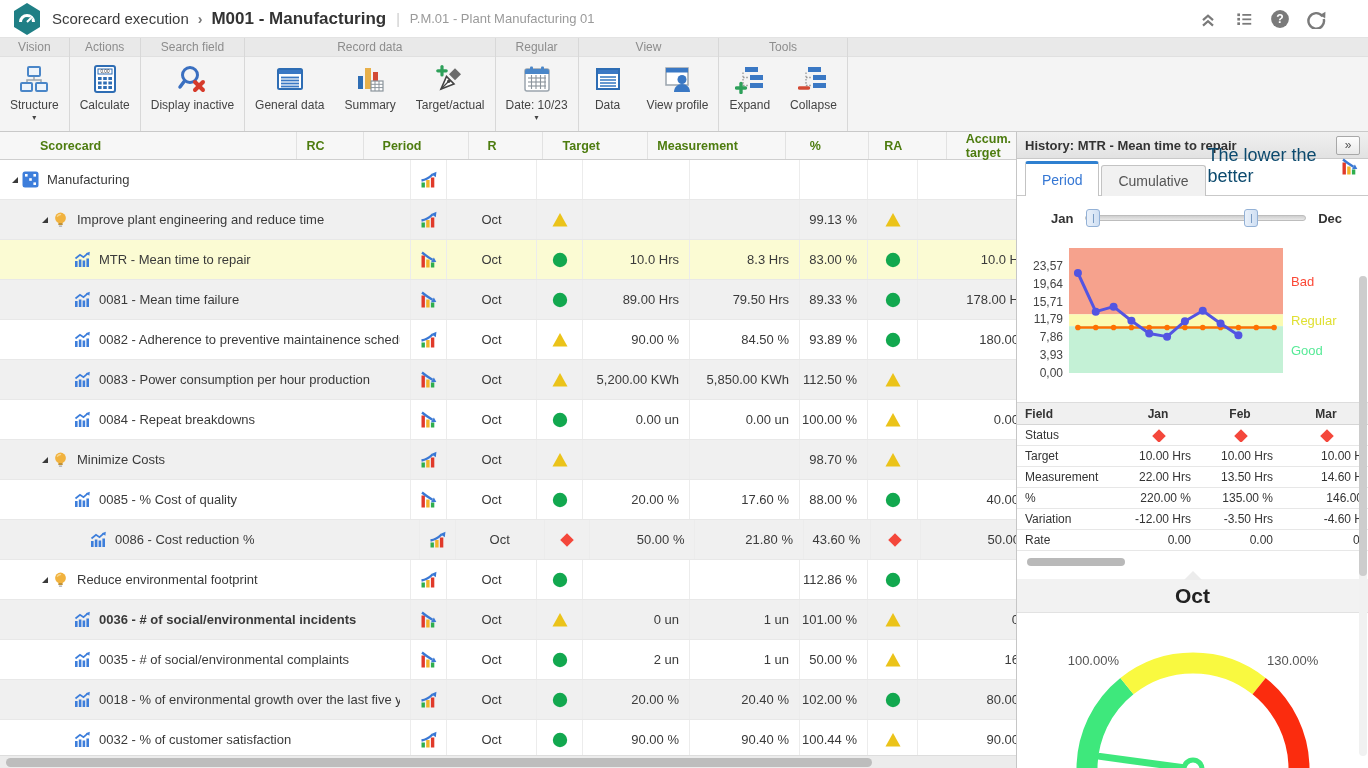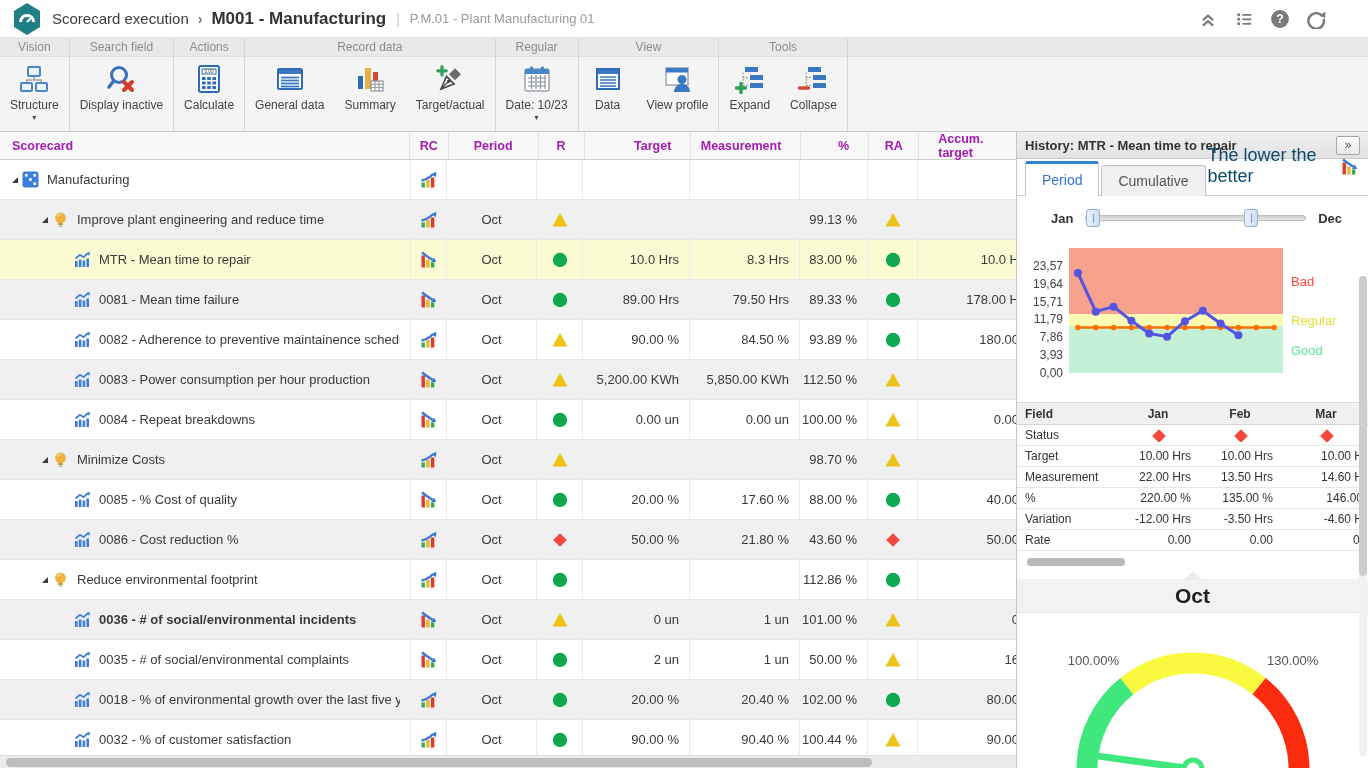--- a/index.html
+++ b/index.html
@@ -32,22 +32,22 @@
   .tb-btn .tlabel { font-size:12px; color:#444; margin-top:4px; white-space:nowrap; }
   .tb-btn .tcaret { font-size:8px; color:#444; line-height:8px; margin-top:2px; }
   .tb-fill { flex:1; display:flex; flex-direction:column; }
   .tb-fill .tb-group-label { border-right:none; }
 
   
   #main { position:absolute; top:132px; left:0; width:1368px; height:636px; display:flex; }
   #table-area { position:relative; width:1016px; height:636px; overflow:hidden; background:#fff; }
   #grid { width:1030px; }
   .g-head { display:flex; height:28px; background:#f7f7f7; border-bottom:1px solid #cfcfcf; }
-  .g-head .hc { font-size:12.5px; font-weight:bold; color:#a21caf; display:flex; align-items:center;
-    border-left:1px solid #e2e2e2; padding:0 19px; }
+  .g-head .hc { font-size:12.5px; font-weight:bold; color:#4d7c0f; display:flex; align-items:center;
+    border-left:1px solid #e2e2e2; padding:0 19px;margin-left:28px; }
   .g-head .hc:first-child { border-left:none; padding-left:12px; }
   .g-row { display:flex; height:40px; border-bottom:1px solid #e8e8e8; background:#fff; cursor:pointer; }
   .g-row.alt { background:#f0f0f0; }
   .g-row.sel { background:#fbfbd3; }
   .g-cell { display:flex; align-items:center; font-size:13px; color:#3a3a3a;
     border-left:1px solid #ececec; padding:0 10px; overflow:hidden; white-space:nowrap; }
   .g-cell:first-child { border-left:none; padding-left:0; }
   .al { justify-content:flex-start; } .ac { justify-content:center; padding:0 4px; } .ar { justify-content:flex-end; }
   .tree-caret { width:14px; flex:none; display:flex; justify-content:center; }
   .tree-icon { width:17px; height:17px; flex:none; margin-right:8px; }
@@ -169,56 +169,56 @@
                   <rect x="2" y="19" width="11" height="8" rx="1"></rect>
                   <rect x="17" y="19" width="11" height="8" rx="1"></rect>
                 </g>
               </svg></span>
             <span class="tlabel">Structure</span>
             <span class="tcaret">▾</span>
           </div>
         </div>
       </div>
       <div class="tb-group">
-        <div class="tb-group-label">Search field</div>
-        <div class="tb-buttons">
-          <div class="tb-btn">
-            <span class="ticon"><svg viewBox="0 0 30 30" width="30" height="30">
-                <circle cx="13" cy="11" r="7.5" fill="none" stroke="#3a6fc0" stroke-width="3"></circle>
-                <line x1="7.5" y1="17" x2="3" y2="23" stroke="#3a6fc0" stroke-width="3.5" stroke-linecap="round"></line>
-                <g stroke="#d63a2a" stroke-width="4" stroke-linecap="round">
-                  <line x1="18" y1="18" x2="26" y2="26"></line>
-                  <line x1="26" y1="18" x2="18" y2="26"></line>
-                </g>
-              </svg></span>
-            <span class="tlabel">Display inactive</span>
-          </div>
-        </div>
-      </div>
-      <div class="tb-group">
         <div class="tb-group-label">Actions</div>
         <div class="tb-buttons">
           <div class="tb-btn">
             <span class="ticon"><svg viewBox="0 0 30 30" width="30" height="30">
                 <rect x="5" y="2" width="20" height="26" rx="2" fill="#fff" stroke="#2e6db4" stroke-width="2"></rect>
                 <rect x="8" y="5" width="14" height="5" fill="#fff" stroke="#2e6db4" stroke-width="1"></rect>
                 <text x="15" y="9.3" font-size="4.6" text-anchor="middle" fill="#333" font-family="Liberation Sans,sans-serif">0,00</text>
                 <g fill="#2e6db4">
                   <rect x="8" y="13" width="3.6" height="3"></rect>
                   <rect x="13.2" y="13" width="3.6" height="3"></rect>
                   <rect x="18.4" y="13" width="3.6" height="3"></rect>
                   <rect x="8" y="17.5" width="3.6" height="3"></rect>
                   <rect x="13.2" y="17.5" width="3.6" height="3"></rect>
                   <rect x="18.4" y="17.5" width="3.6" height="3"></rect>
                   <rect x="8" y="22" width="3.6" height="3"></rect>
                   <rect x="13.2" y="22" width="3.6" height="3"></rect>
                   <rect x="18.4" y="22" width="3.6" height="3"></rect>
                 </g>
               </svg></span>
             <span class="tlabel">Calculate</span>
+          </div>
+        </div>
+      </div>
+      <div class="tb-group">
+        <div class="tb-group-label">Search field</div>
+        <div class="tb-buttons">
+          <div class="tb-btn">
+            <span class="ticon"><svg viewBox="0 0 30 30" width="30" height="30">
+                <circle cx="13" cy="11" r="7.5" fill="none" stroke="#3a6fc0" stroke-width="3"></circle>
+                <line x1="7.5" y1="17" x2="3" y2="23" stroke="#3a6fc0" stroke-width="3.5" stroke-linecap="round"></line>
+                <g stroke="#d63a2a" stroke-width="4" stroke-linecap="round">
+                  <line x1="18" y1="18" x2="26" y2="26"></line>
+                  <line x1="26" y1="18" x2="18" y2="26"></line>
+                </g>
+              </svg></span>
+            <span class="tlabel">Display inactive</span>
           </div>
         </div>
       </div>
       <div class="tb-group">
         <div class="tb-group-label">Record data</div>
         <div class="tb-buttons">
           <div class="tb-btn">
             <span class="ticon"><svg viewBox="0 0 30 30" width="30" height="30">
                 <rect x="3" y="5" width="24" height="20" rx="1.5" fill="#fff" stroke="#2e6db4" stroke-width="2"></rect>
                 <rect x="4" y="6" width="22" height="4" fill="#3a78c4"></rect>
@@ -711,21 +711,21 @@
               <div class="g-cell ar" style="width: 110px;">17.60 %</div>
               <div class="g-cell ar" style="width: 68px;">88.00 %</div>
               <div class="g-cell ac" style="width: 50px;">
                 <span class="sicon green-circle-icon"><svg viewBox="0 0 16 16" width="16" height="16">
                     <circle cx="8" cy="8" r="7.2" fill="#12a84f"></circle>
                   </svg></span>
               </div>
               <div class="g-cell ar" style="width: 112px;">40.00</div>
             </div>
             <div class="g-row alt">
-              <div class="g-cell al" style="width: 410px;">
+              <div class="g-cell al" style="width: 410px; margin-left: 16px;">
                 <span style="width: 74px; flex: 0 0 auto;"></span>
                 <span class="tree-icon indicator-icon"><svg viewBox="0 0 17 17" width="17" height="17">
                     <g fill="#3d7edb">
                       <rect x="1" y="10" width="2.6" height="6"></rect>
                       <rect x="4.8" y="8.5" width="2.6" height="7.5"></rect>
                       <rect x="8.6" y="9.5" width="2.6" height="6.5"></rect>
                       <rect x="12.4" y="7.5" width="2.6" height="8.5"></rect>
                     </g>
                     <path d="M1.5 7.5 6 3.8l3.5 2.4 4-3.6" stroke="#3d7edb" stroke-width="1.7" fill="none"></path>
                     <polygon points="15.8,0.8 15.4,4.8 11.8,2.2" fill="#3d7edb"></polygon>

